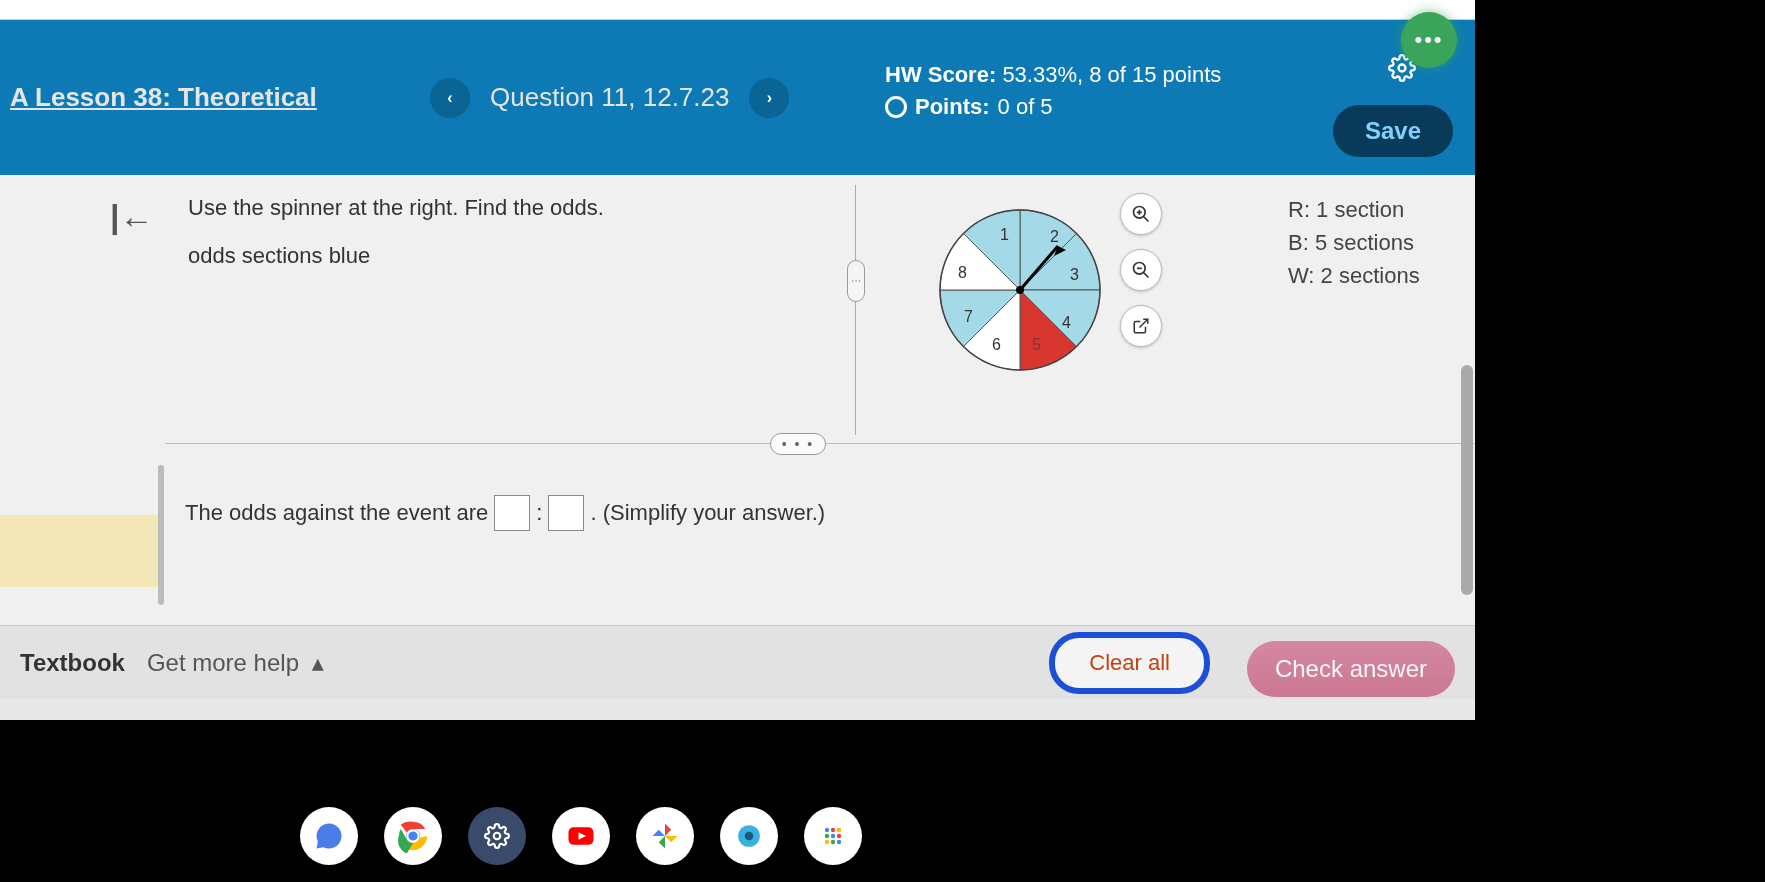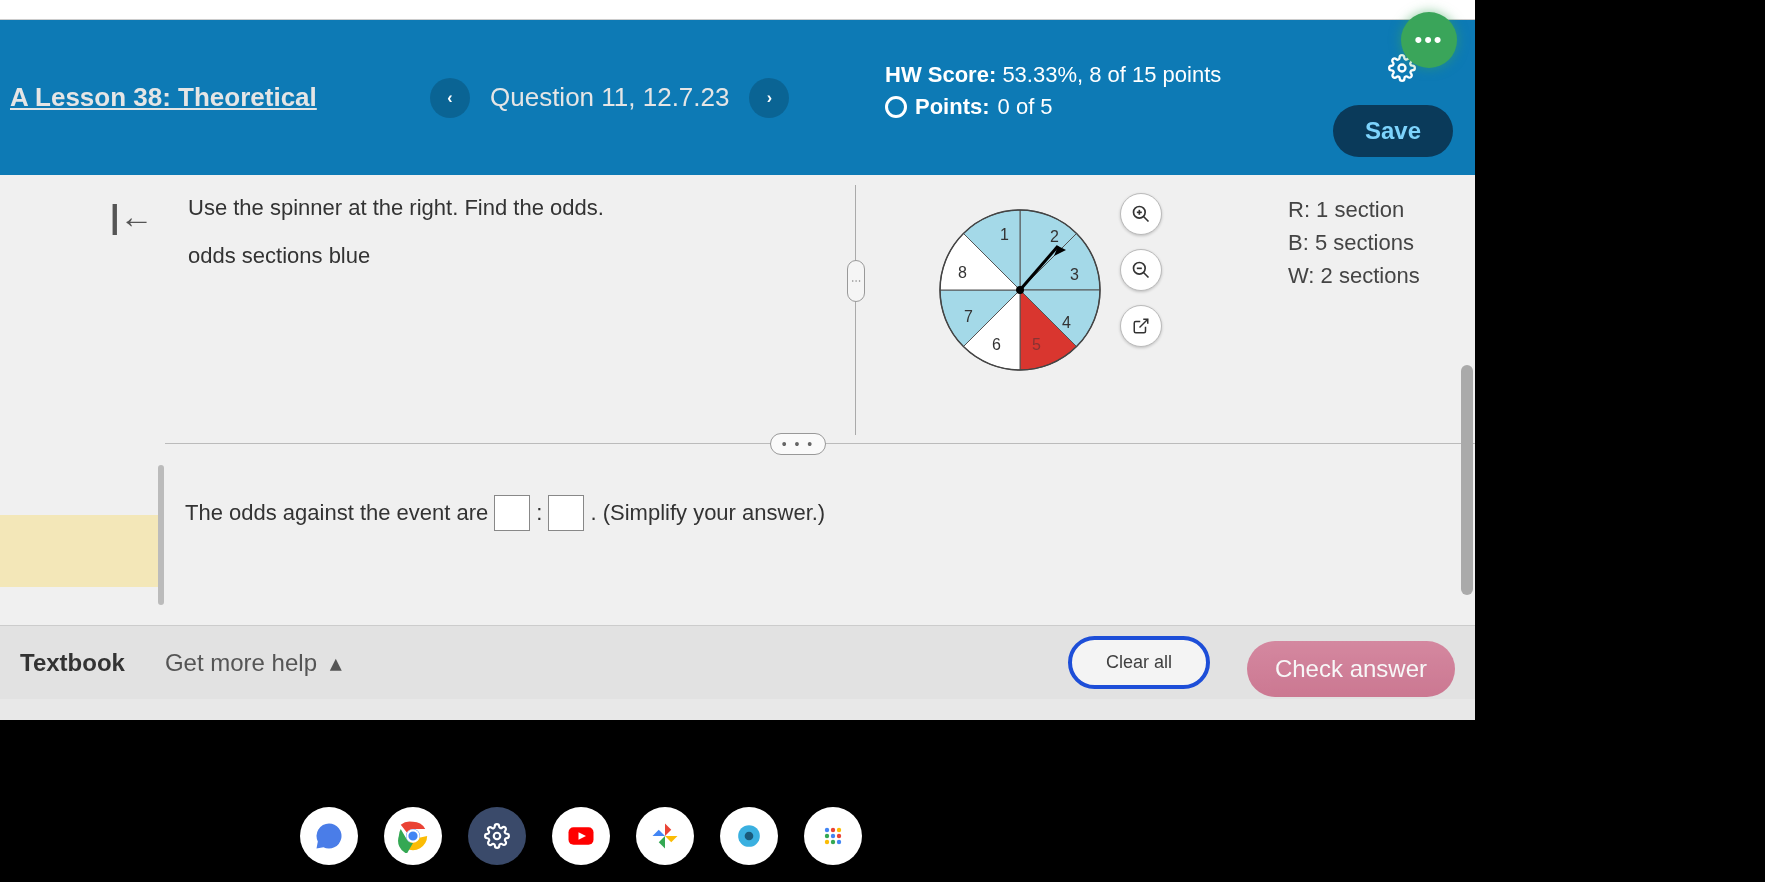--- a/index.html
+++ b/index.html
@@ -27,25 +27,25 @@
   .spinner-wrap { position: absolute; left: 935px; top: 30px; }
   .tools { position: absolute; left: 1120px; top: 18px; display: flex; flex-direction: column; gap: 14px; }
   .tool-btn { width: 42px; height: 42px; border-radius: 50%; background: #fff; border: 1px solid #bbb; display:flex; align-items:center; justify-content:center; font-size:20px; color:#333; cursor:pointer; box-shadow: 0 1px 3px rgba(0,0,0,0.2); }
   .legend { position: absolute; left: 1280px; top: 18px; font-size: 22px; color: #444; line-height: 1.5; margin-left: 8px; }
   .hr-row { position: absolute; top: 268px; left: 165px; right: 0; height: 1px; background: #bbb; }
   .hr-handle { position: absolute; top: 258px; left: 770px; width: 56px; height: 22px; border: 1px solid #999; border-radius: 12px; background: #fafafa; display:flex; align-items:center; justify-content:center; font-size:14px; color:#666; letter-spacing:2px; cursor:pointer; }
   .answer-area { position: absolute; left: 185px; top: 320px; font-size: 22px; color: #333; display:flex; align-items:center; gap:6px; }
   .ans-input { width: 36px; height: 36px; border: 1px solid #888; background:#fff; text-align:center; font-size:18px; }
   .sidebar-accent { position: absolute; left:0; top: 340px; width: 160px; height: 72px; background: #f3e7b8; }
   .vbar { position: absolute; left: 158px; top: 290px; width: 6px; height: 140px; background: #bbb; border-radius: 3px; }
-  .footer { background: #e2e2e2; height: 74px; border-top: 1px solid #ccc; display:flex; align-items:center; padding: 0 20px; gap: 40px; position:relative; }
+  .footer { background: #e2e2e2; height: 74px; border-top: 1px solid #ccc; display:flex; align-items:center; padding: 0 20px; gap: 22px; position:relative; }
   .foot-link { font-size: 24px; color: #333; cursor:pointer; font-weight: bold; }
   .foot-link.light { font-weight: normal; color:#555; }
   .caret-up { display:inline-block; margin-left:6px; }
-  .clear-btn { position:absolute; right: 265px; padding: 12px 34px; border: 4px solid #1d4ed8; border-radius: 30px; font-size: 18px; color:#404040; background:#f4f4f4; cursor:pointer; }
+  .clear-btn { position:absolute; right: 265px; padding: 12px 34px; border: 6px solid #1d4ed8; border-radius: 30px; font-size: 22px; color:#c2410c; background:#f4f4f4; cursor:pointer; }
   .check-btn { position:absolute; right: 20px; padding: 14px 28px; border-radius: 30px; font-size: 24px; color:#fff; background: linear-gradient(#d06a8a,#c45577); cursor:pointer; opacity:0.75;margin-top:13px; }
   .scroll-thumb { position:absolute; right:2px; top: 190px; width: 12px; height: 230px; background: #aaa; border-radius: 6px; }
   .taskbar { position:absolute; left:0; right:0; bottom:0; height: 92px; background:#000; display:flex; align-items:center; justify-content:flex-start; padding-left: 300px; gap: 26px; }
   .tb-icon { width: 58px; height:58px; border-radius: 50%; background:#fff; display:flex; align-items:center; justify-content:center; cursor:pointer; }
 </style>
 </head>
 <body>
 
 <div class="app">
   <div class="topbar"></div>

